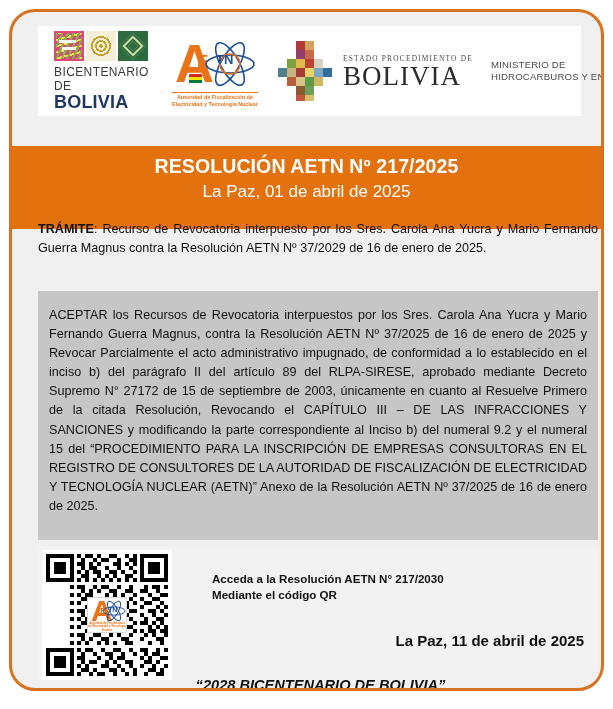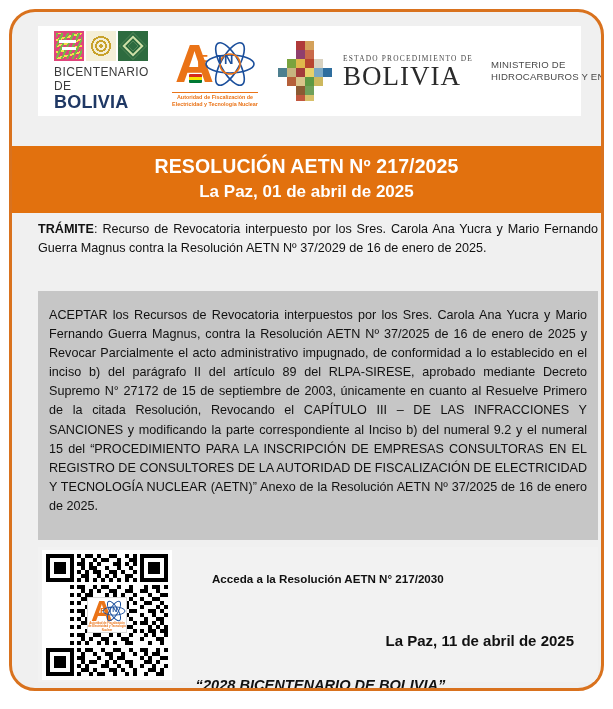--- a/index.html
+++ b/index.html
@@ -157,25 +157,25 @@
     font-size: 9.6px; color: #4a4a4a; line-height: 12.5px; letter-spacing: .2px;
   }
 
   
   #title-bar {
     position: absolute;
     left: 0; top: 134px; width: 100%;
     background: #e2710e;
     color: #ffffff;
     text-align: center;
-    padding: 9px 0 11px 0;
+    padding: 9px 0 27px 0;
     box-sizing: border-box;
   }
   #title-bar .t-line1 { font-size: 19.5px; font-weight: bold; letter-spacing: .1px; }
-  #title-bar .t-line2 { font-size: 17px; font-weight: bold; margin-top: 4px; }
+  #title-bar .t-line2 { font-size: 17px; font-weight: normal; margin-top: 4px; }
 
   
   #tramite {
     position: absolute;
     left: 26px; top: 208px; width: 560px;
     font-size: 12.6px; line-height: 19px;
     color: #111; text-align: justify;
   }
   #tramite .lbl { font-weight: bold; }
 
@@ -227,21 +227,21 @@
     position: absolute; left: 0; bottom: 0; width: 100%;
     font-size: 2.8px; color: #ea7317; text-align: center; line-height: 3.4px;
     font-weight: bold;
   }
 
   #qr-note {
     position: absolute; left: 174px; top: 24px;
     font-size: 11.6px; font-weight: bold; color: #111; line-height: 16px;
   }
   #fecha2 {
-    position: absolute; right: 24px; top: 85px;
+    position: absolute; right: 14px; top: 85px;
     font-size: 15px; font-weight: bold; color: #111;
   }
 
   
   #slogan {
     position: absolute;
     left: 0; top: 665px; width: 100%;
     text-align: center;
     font-size: 14.6px; font-weight: bold; font-style: italic;
     color: #111;
@@ -584,20 +584,21 @@
           <ellipse cx="26" cy="24" rx="24" ry="9" fill="none" stroke="#1b4f9c" stroke-width="2" transform="rotate(60 26 24)"></ellipse>
           <ellipse cx="26" cy="24" rx="24" ry="9" fill="none" stroke="#1b4f9c" stroke-width="2" transform="rotate(120 26 24)"></ellipse>
         </svg>
         <span class="qrl-tn">TN</span>
         <span class="qrl-sub">Autoridad de Fiscalización de Electricidad y Tecnología Nuclear</span>
       </div>
     </div>
 
     <div id="qr-note">
       <div>Acceda a la Resolución AETN N° 217/2030</div>
+      <div>Mediante el código QR</div>
     </div>
 
     <div id="fecha2">La Paz, 11 de abril de 2025</div>
   </div>
 
   <div id="slogan">“2028 BICENTENARIO DE BOLIVIA”</div>
 
 </div>
 
 </body></html>

